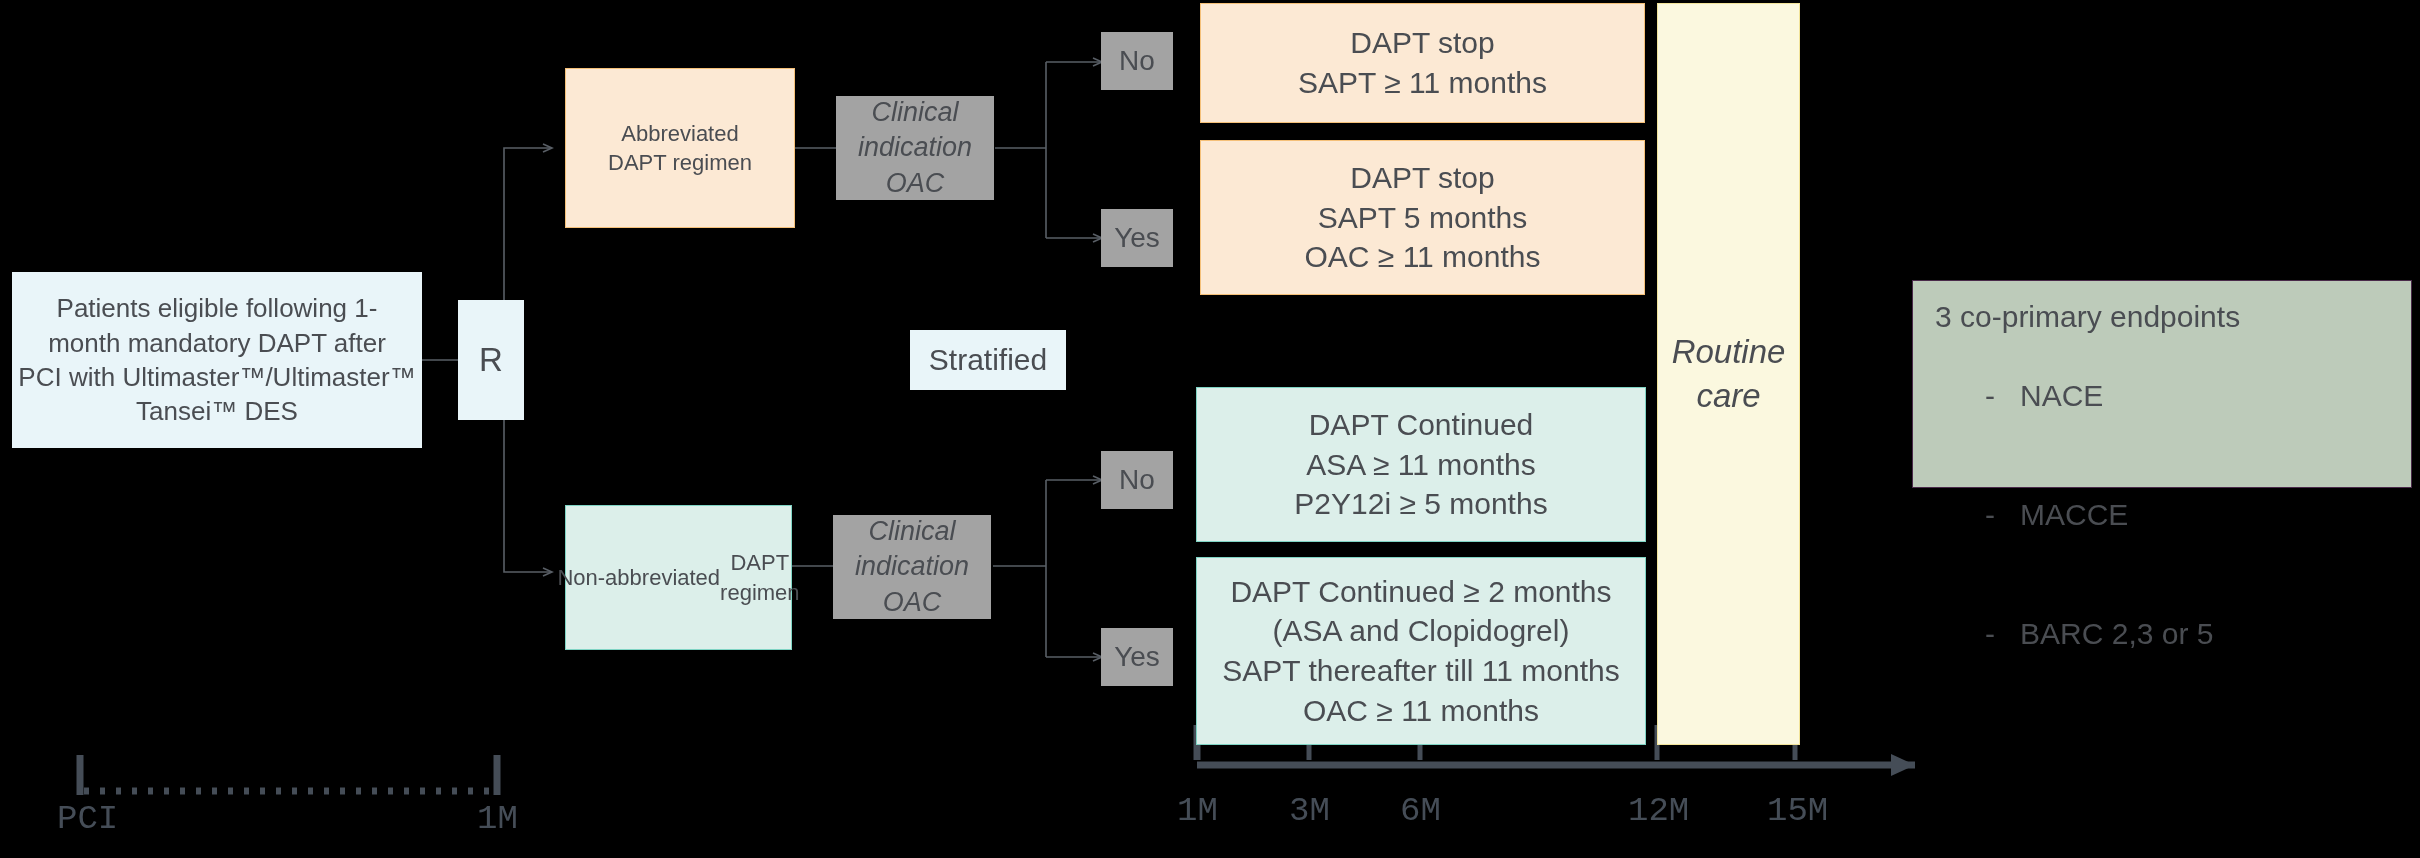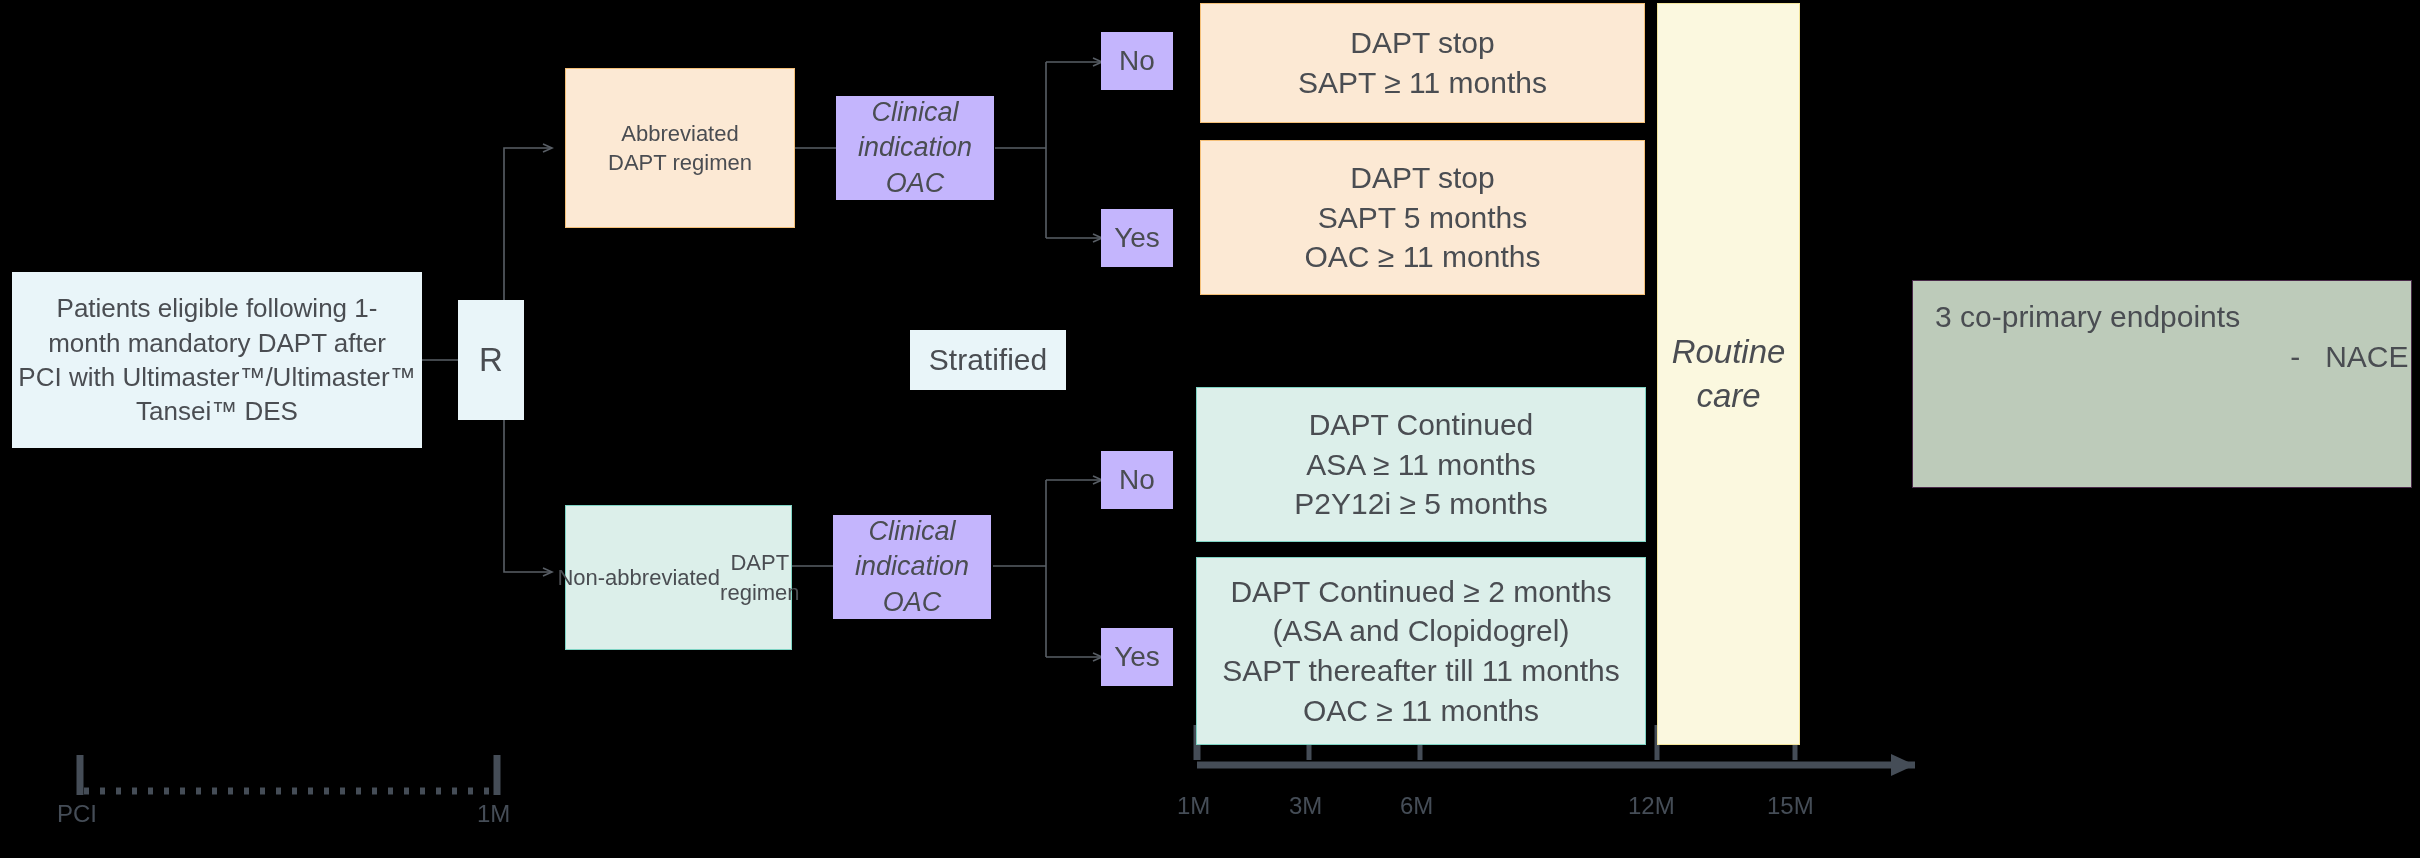--- a/index.html
+++ b/index.html
@@ -11,30 +11,30 @@
   .box{position:absolute;box-sizing:border-box;display:flex;align-items:center;
        justify-content:center;text-align:center;color:#4a4d52;line-height:1.32;}
   .rnd{border-radius:0;}
   .lines{position:absolute;left:0;top:0;width:2420px;height:858px;overflow:visible;}
 
   
   .c-blue   {background:#e9f5f9;}
   .c-peach  {background:#fce9d4;border:1px solid #f5c078;}
   .c-mint   {background:#dcefea;border:1px solid #7fd4c4;}
   .c-cream  {background:#fbf8df;border:1px solid #f2e49a;}
-  .c-white  {background:#c4b5fd;}
+  .c-white  {background:#a3a3a3;}
   .c-sage   {background:#bdcbba;border:1px solid #4a2a4a;}
 
   .f-26{font-size:26px;}
   .f-27{font-size:27px;font-style:italic;}
   .f-28{font-size:28px;}
   .f-30{font-size:30px;}
   .f-31{font-size:22px;}
   .f-33{font-size:33px;}
-  .tick-label{position:absolute;color:#454d57;font-size:24px;}
+  .tick-label{position:absolute;color:#454d57;font-size:34px;font-family:Liberation Mono, monospace;}
   .routine{font-style:italic;font-size:33px;}
   .endpoints{align-items:flex-start;justify-content:flex-start;text-align:left;
              padding:16px 22px;color:#4a4d52;}
   .ep-line{display:block;white-space:pre;}
 </style>
 </head>
 <body>
 
 <div id="stage">
 
@@ -152,21 +152,21 @@
     <span>(ASA and Clopidogrel)</span>
     <span>SAPT thereafter till 11 months</span>
     <span>OAC ≥ 11 months</span>
   </div>
 
   <div class="box rnd c-cream routine" style="left:1657px;top:3px;width:143px;height:742px;flex-direction:column;">
     <span>Routine</span>
     <span>care</span>
   </div>
 
-  <div class="box rnd c-sage endpoints" style="left:1912px;top:280px;width:500px;height:208px;flex-direction:row;">
+  <div class="box rnd c-sage endpoints" style="left:1912px;top:280px;width:500px;height:208px;flex-direction:column;">
     <span class="ep-line f-30">3 co-primary endpoints</span>
     <span class="ep-line f-30">
       <span>-</span><span>&nbsp;&nbsp;&nbsp;</span><span>NACE</span>
     </span>
     <span class="ep-line f-30">
       <span>-</span><span>&nbsp;&nbsp;&nbsp;</span><span>MACCE</span>
     </span>
     <span class="ep-line f-30">
       <span>-</span><span>&nbsp;&nbsp;&nbsp;</span><span>BARC 2,3 or 5</span>
     </span>

